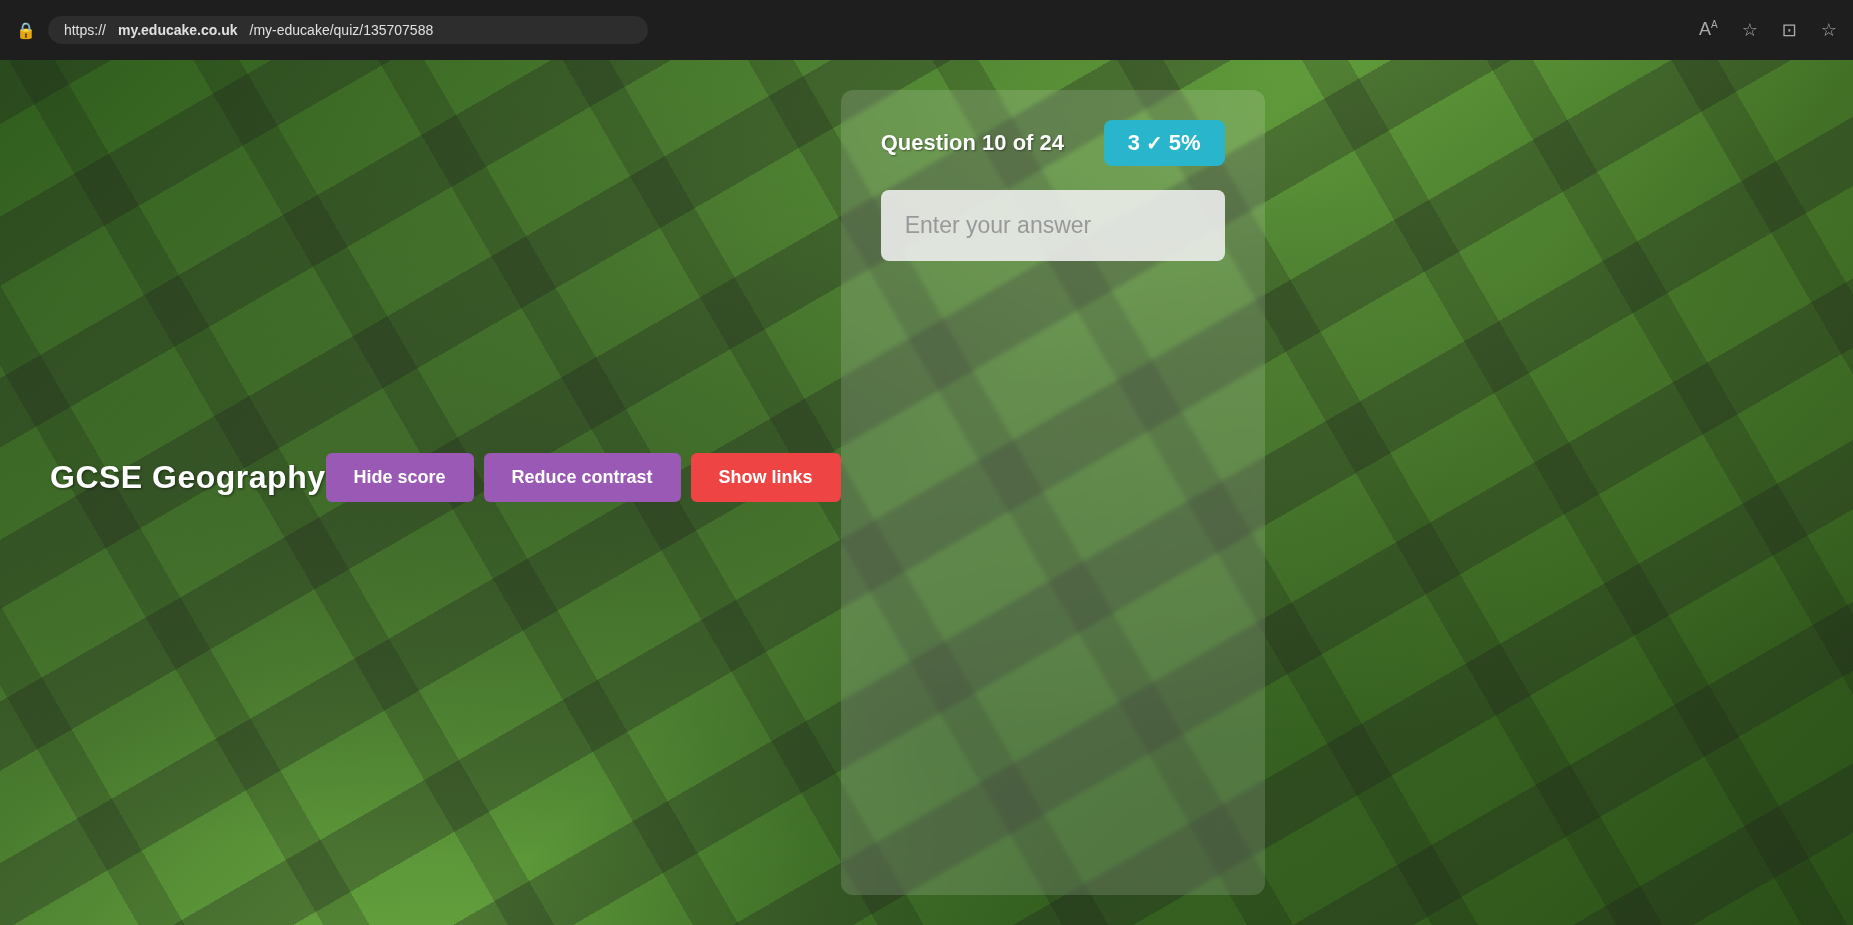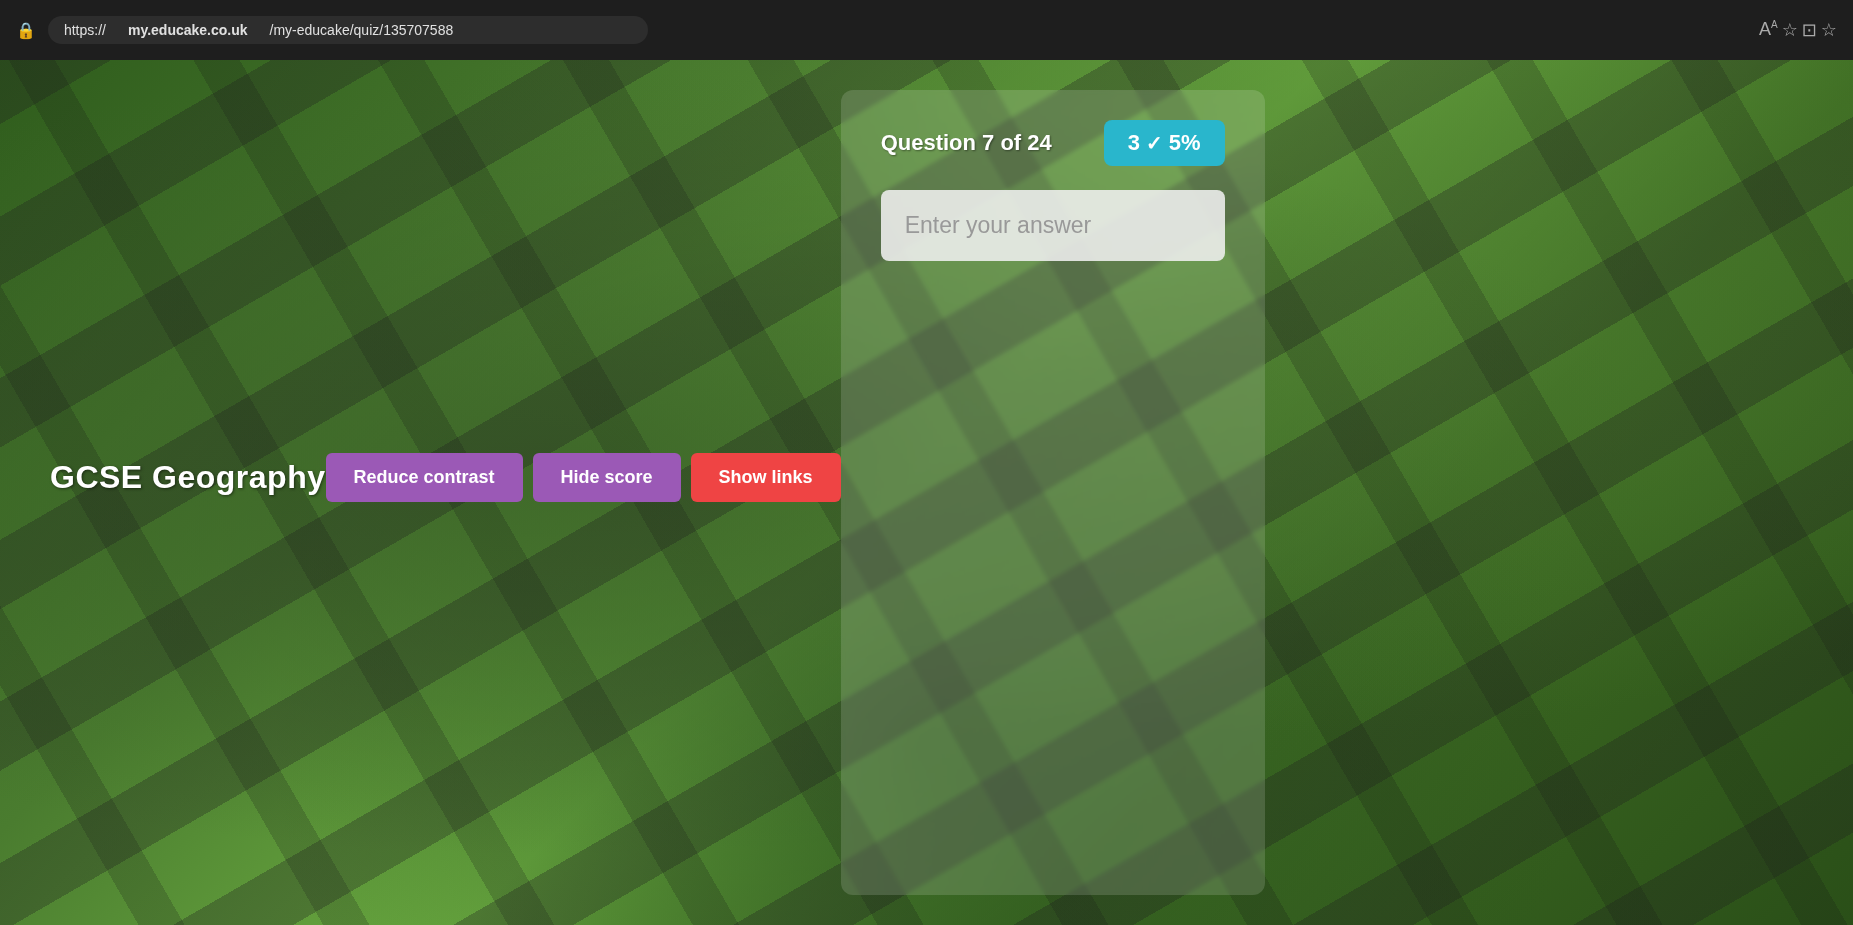--- a/index.html
+++ b/index.html
@@ -67,32 +67,32 @@
 
     .browser-url {
       flex: 1;
       background: #2d2d2d;
       border-radius: 20px;
       padding: 6px 16px;
       color: #e0e0e0;
       font-size: 14px;
       display: flex;
       align-items: center;
-      gap: 22px;
+      gap: 12px;
       max-width: 600px;
     }
 
     .browser-url .url-domain {
       font-weight: bold;
       text-align: center;
     }
 
     .browser-icons {
       display: flex;
-      gap: 4px;
+      gap: 24px;
       color: #aaa;
       font-size: 18px;
       margin-left: auto;
       justify-content: center;
     }
 
     
     .quiz-container {
       position: absolute;
       top: 60px;
@@ -249,30 +249,30 @@
     <span>⊡</span>
     <span>☆</span>
   </div>
 </div>
 
 <div class="quiz-container">
 
   <div class="top-bar">
     <h1 class="app-title">GCSE Geography</h1>
     <div class="top-buttons">
+      <button class="top-btn btn-hide-score">Hide score</button>
       <button class="top-btn btn-reduce-contrast">Reduce contrast</button>
-      <button class="top-btn btn-hide-score">Hide score</button>
       <button class="top-btn btn-show-links">Show links</button>
     </div>
   </div>
 
   <div class="question-panel">
 
     <div class="question-header">
-      <span class="question-label">Question 7 of 24</span>
+      <span class="question-label">Question 10 of 24</span>
       <div class="score-badge">
         <span>3</span>
         <span class="checkmark">✓</span>
         <span>5%</span>
       </div>
     </div>
 
 
     <div class="answer-input-wrapper">
       <input type="text" class="answer-input" placeholder="Enter your answer" style="">

